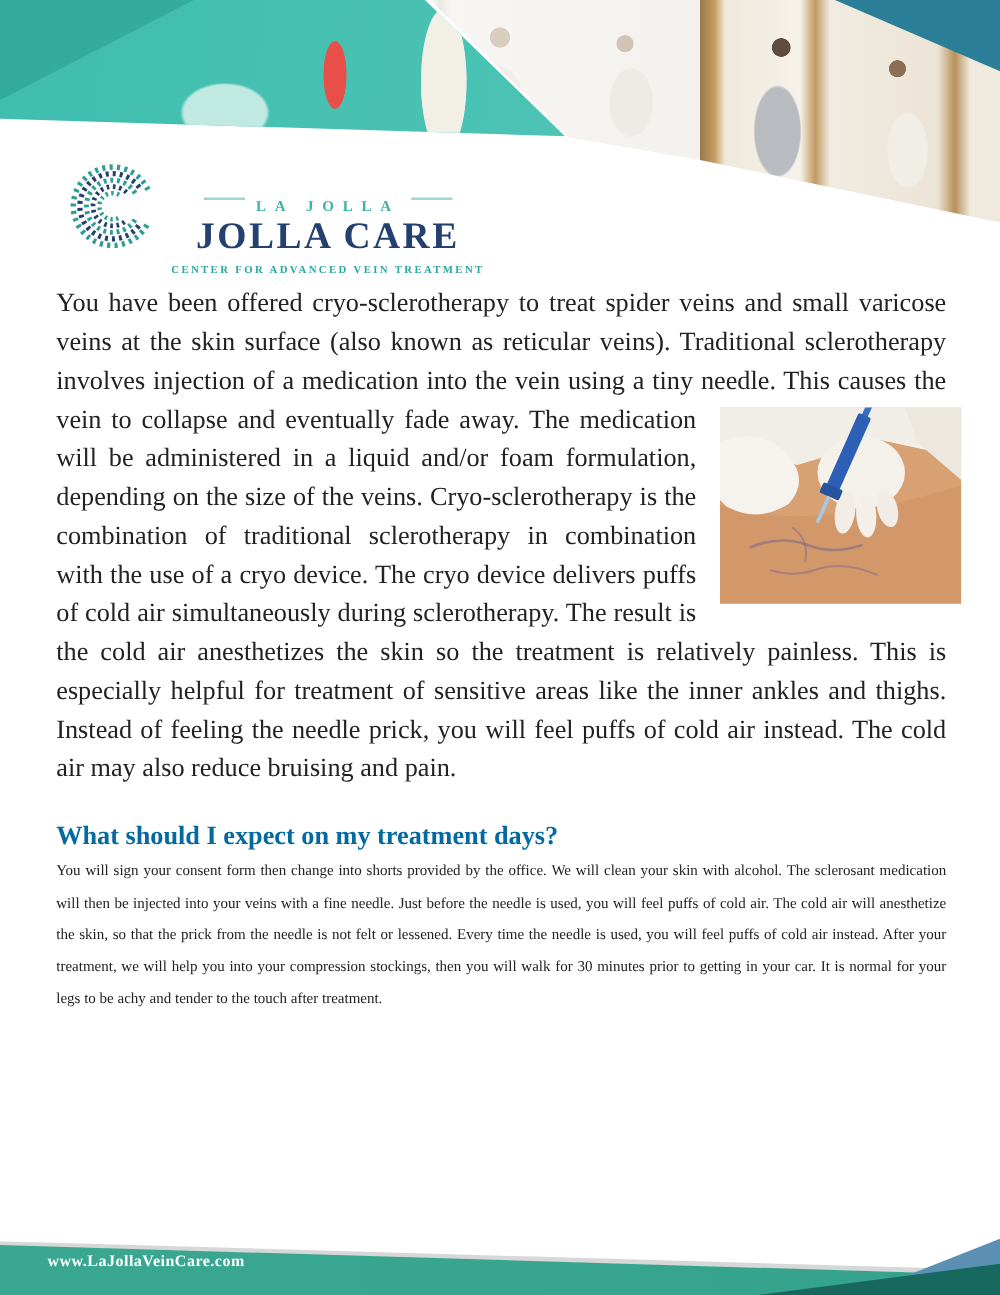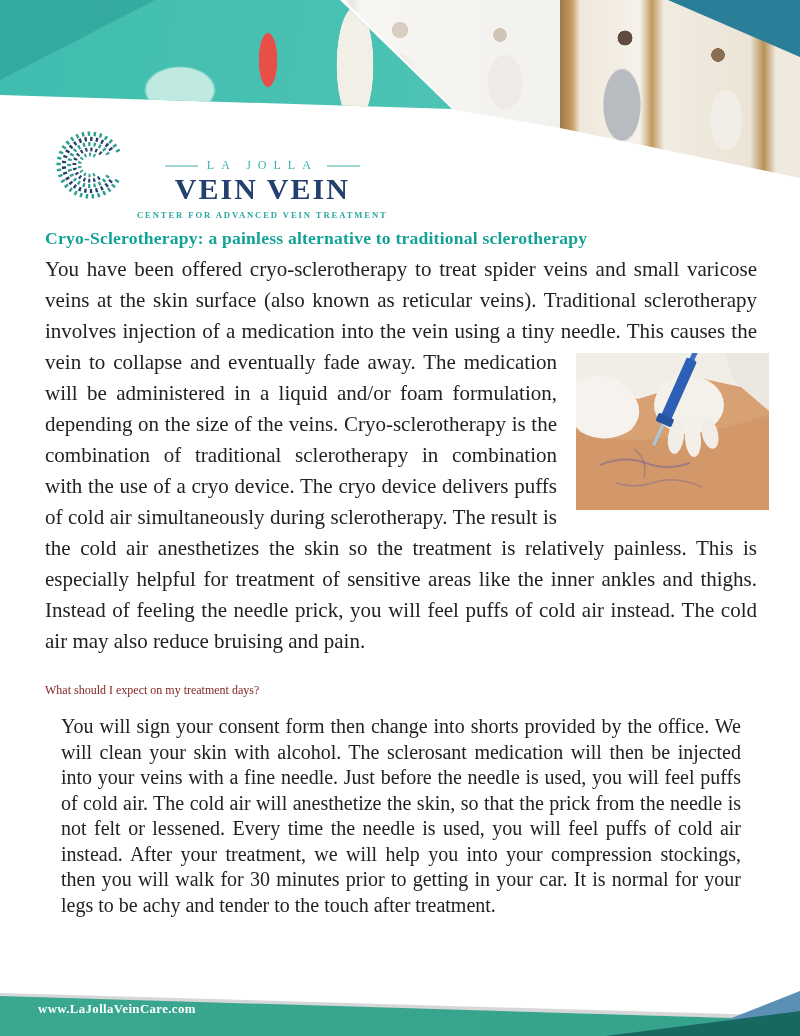--- a/index.html
+++ b/index.html
@@ -38,36 +38,36 @@
       linear-gradient(90deg,#9a7748 560px,#c79e63 572px,#efe8dc 580px,#f6f2ea 640px,
                       #c29a62 652px,#f1ebe1 664px,#ece4d6 750px,#b79057 764px,#efe9de 776px);
   }
   .corner-wedge{position:absolute;left:0;top:0;width:800px;height:190px;
     clip-path:polygon(668px 0px,800px 0px,800px 57px);background:#2b7e97;}
 
   
   .logo{position:absolute;left:52px;top:110px;display:flex;align-items:center;gap:9px;}
   .logo-mark{width:76px;height:76px;}
   .logo-text{display:flex;flex-direction:column;align-items:center;}
-  .logo-top{display:flex;align-items:center;gap:9px;color:#3bb3a9;font-size:12px;
-    letter-spacing:7px;font-weight:normal;margin-top:48px;}
+  .logo-top{display:flex;gap:9px;color:#3bb3a9;font-size:12px;
+    letter-spacing:7px;font-weight:bold;margin-top:48px;}
   .logo-top .rule{width:33px;height:2px;background:#9ed8d2;}
   .logo-name{color:#24406e;font-size:30px;line-height:30px;letter-spacing:2px;
     font-weight:bold;margin-top:1px;}
   .logo-tag{color:#2aa79f;font-size:8.6px;letter-spacing:1.9px;margin-top:6px;font-weight:bold;}
 
   
   .content{position:absolute;left:45px;top:227px;width:712px;color:#222;}
   .title{margin:0 0 5px 0;font-size:17.6px;font-weight:bold;color:#12a296;
     letter-spacing:.2px;line-height:22px;}
   .intro{margin:0;font-size:21px;line-height:31px;text-align:justify;}
   .inset{float:right;width:193px;height:157px;margin:6px -12px 10px 19px;display:block;}
   .inset svg{display:block;width:193px;height:157px;}
-  .subhead{margin:26px 0 3px 0;font-size:12px;font-weight:normal;color:#7f1d1d;}
-  .body2{margin:16px;font-size:20px;line-height:25.5px;text-align:justify;}
+  .subhead{margin:26px 0 3px 0;font-size:21px;font-weight:bold;color:#0369a1;}
+  .body2{margin:0;font-size:12px;line-height:25.5px;text-align:justify;}
 
   
   .footer{position:absolute;left:0;top:960px;width:800px;height:76px;}
   .footer-shadow{position:absolute;left:0;top:0;width:800px;height:76px;
     clip-path:polygon(0px 33px,800px 56px,800px 60px,0px 37px);background:rgba(110,110,110,.28);}
   .footer-band{position:absolute;left:0;top:0;width:800px;height:76px;
     clip-path:polygon(0px 36px,800px 60px,800px 76px,0px 76px);
     background:linear-gradient(95deg,#3aa890,#35a28c);}
   .footer-blue{position:absolute;left:0;top:0;width:800px;height:76px;
     clip-path:polygon(724px 61px,800px 31px,800px 62px);background:#5b8fb3;}
@@ -96,27 +96,26 @@
       <path d="M59.1 29 A22 22 0 1 0 59.1 51" fill="none" stroke="#2f9e92" stroke-width="4.2" stroke-dasharray="2.4 3.2"></path>
       <path d="M51.7 28.3 A16.5 16.5 0 1 0 51.7 51.7" fill="none" stroke="#24406e" stroke-width="4" stroke-dasharray="2.2 3"></path>
       <path d="M45.5 30.5 A11 11 0 1 0 45.5 49.5" fill="none" stroke="#2f9e92" stroke-width="3.8" stroke-dasharray="2 2.8"></path>
     </svg>
     <div class="logo-text">
       <div class="logo-top">
         <span class="rule"></span>
         <span>LA JOLLA</span>
         <span class="rule"></span>
       </div>
-      <div class="logo-name">VEIN VEIN</div>
+      <div class="logo-name">JOLLA CARE</div>
       <div class="logo-tag">CENTER FOR ADVANCED VEIN TREATMENT</div>
     </div>
   </div>
 
   <main class="content">
-    <h1 class="title">Cryo-Sclerotherapy:  a painless alternative to traditional sclerotherapy</h1>
 
     <p class="intro"><span>You have been offered cryo-sclerotherapy to treat spider veins and small varicose veins at the skin surface (also known as reticular veins).  Traditional sclerotherapy involves injection of a medication into the vein using a tiny needle.  This causes the vein to collapse and eventually fade away.  The </span><span class="inset">
           <svg viewBox="0 0 193 157">
         <rect width="193" height="157" fill="#d8a173"></rect>
         <path d="M0 157 L0 78 Q70 102 193 62 L193 157 Z" fill="#d29869"></path>
         <path d="M0 0 H193 V40 L128 26 L62 46 L0 30 Z" fill="#f1eee8"></path>
         <path d="M148 0 H193 V58 L158 28 Z" fill="#ece8e0"></path>
         <path d="M0 28 Q32 14 54 38 Q72 58 55 77 Q30 93 5 79 L0 74 Z" fill="#f6f3ee"></path>
         <ellipse cx="113" cy="52" rx="35" ry="29" fill="#f4f0ea"></ellipse>
         <ellipse cx="100" cy="84" rx="8" ry="17" fill="#f2eee7" transform="rotate(8 100 84)"></ellipse>

